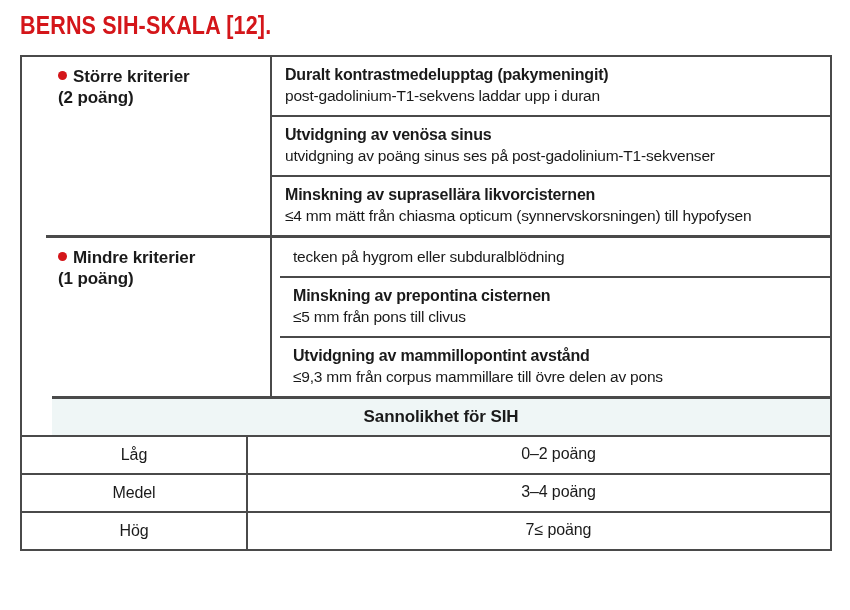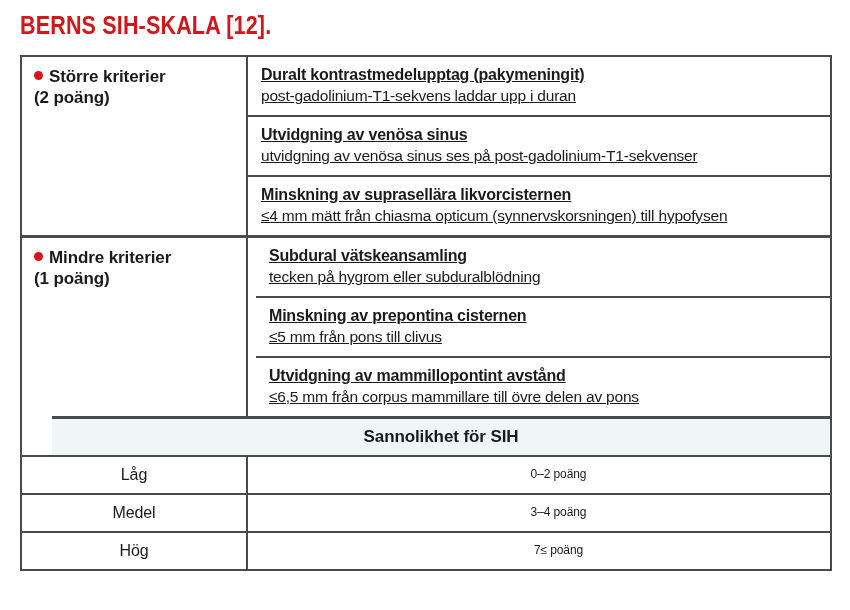--- a/index.html
+++ b/index.html
@@ -46,20 +46,21 @@
     box-sizing: border-box;
     border: 2px solid #4a4a4a;
     background: #ffffff;
   }
 
   
   .section {
     display: flex;
     align-items: stretch;
     box-sizing: border-box;
+    margin-left: 24px;
   }
   .section + .section {
     border-top: 3px solid #4a4a4a;
     gap: 8px;
   }
 
   .label-cell {
     width: 226px;
     flex: 0 0 226px;
     box-sizing: border-box;
@@ -85,21 +86,20 @@
 
   .rows-cell {
     flex: 1 1 auto;
     box-sizing: border-box;
     display: flex;
     flex-direction: column;
   }
   .crit-row {
     box-sizing: border-box;
     padding: 8px 10px 9px 13px;
-    text-decoration: underline;
   }
   .crit-row + .crit-row {
     border-top: 2px solid #4a4a4a;
   }
   .crit-title {
     font-size: 16px;
     line-height: 20px;
     font-weight: 700;
     letter-spacing: -0.2px;
     white-space: nowrap;
@@ -141,21 +141,21 @@
     text-align: center;
     font-size: 16px;
     line-height: 20px;
     padding: 8px 0 8px 0;
     letter-spacing: -0.1px;
   }
   .sum-right {
     flex: 1 1 auto;
     box-sizing: border-box;
     text-align: center;
-    font-size: 12px;
+    font-size: 16px;
     line-height: 20px;
     padding: 7px 0 8px 0;
     letter-spacing: -0.1px;
     margin-left: 39px;
   }
 </style>
 </head>
 <body>
 
 <div class="page">
@@ -171,48 +171,47 @@
         </div>
         <div class="label-line">(2 poäng)</div>
       </div>
       <div class="rows-cell">
         <div class="crit-row">
           <div class="crit-title">Duralt kontrastmedelupptag (pakymeningit)</div>
           <div class="crit-desc">post-gadolinium-T1-sekvens laddar upp i duran</div>
         </div>
         <div class="crit-row">
           <div class="crit-title">Utvidgning av venösa sinus</div>
-          <div class="crit-desc">utvidgning av venösa sinus ses på post-gadolinium-T1-sekvenser</div>
+          <div class="crit-desc">utvidgning av poäng sinus ses på post-gadolinium-T1-sekvenser</div>
         </div>
         <div class="crit-row">
           <div class="crit-title">Minskning av suprasellära likvorcisternen</div>
           <div class="crit-desc">≤4 mm mätt från chiasma opticum (synnervskorsningen) till hypofysen</div>
         </div>
       </div>
     </div>
 
     <div class="section">
       <div class="label-cell">
         <div class="label-line">
           <span class="bullet"></span><span>Mindre kriterier</span>
         </div>
         <div class="label-line">(1 poäng)</div>
       </div>
       <div class="rows-cell">
         <div class="crit-row">
-          <div class="crit-title">Subdural vätskeansamling</div>
           <div class="crit-desc">tecken på hygrom eller subduralblödning</div>
         </div>
         <div class="crit-row">
           <div class="crit-title">Minskning av prepontina cisternen</div>
           <div class="crit-desc">≤5 mm från pons till clivus</div>
         </div>
         <div class="crit-row">
           <div class="crit-title">Utvidgning av mammillopontint avstånd</div>
-          <div class="crit-desc">≤6,5 mm från corpus mammillare till övre delen av pons</div>
+          <div class="crit-desc">≤9,3 mm från corpus mammillare till övre delen av pons</div>
         </div>
       </div>
     </div>
 
     <div class="summary-head">Sannolikhet för SIH</div>
 
     <div class="summary-row">
       <div class="sum-left">Låg</div>
       <div class="sum-right">0–2 poäng</div>
     </div>

